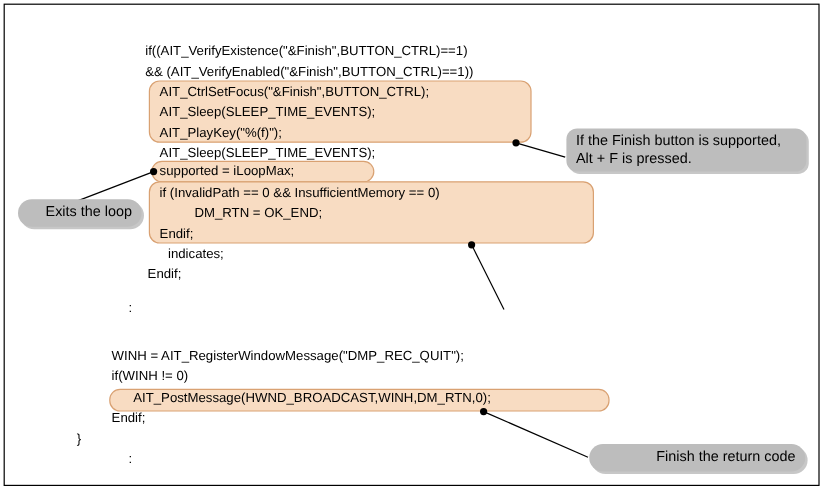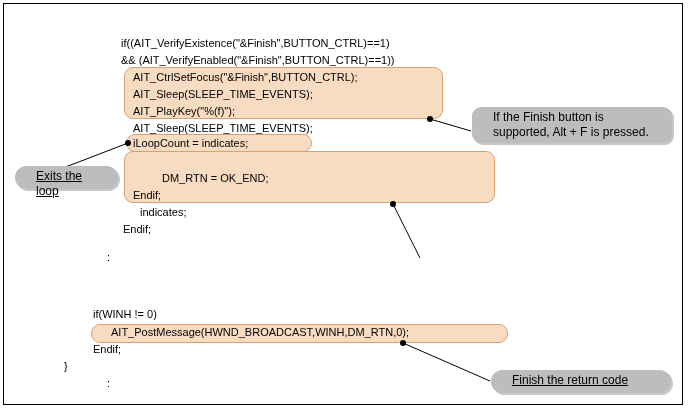--- a/index.html
+++ b/index.html
@@ -14,49 +14,51 @@
   .hl{
     position:absolute;background:#f8dcc2;border:1px solid #d9a172;
     border-radius:9px;box-sizing:border-box;
   }
   .cl{
     position:absolute;font-size:11px;line-height:13px;color:#000;
     white-space:pre;letter-spacing:0;
   }
   .callout{
     position:absolute;background:#bdbdbd;color:#000;border-radius:9px;
-    font-size:12px;line-height:15px;padding:3px 21px;box-sizing:border-box;
+    font-size:12px;line-height:15px;padding:3px 8px;box-sizing:border-box;
     box-shadow:2px 2px 0 rgba(0,0,0,0.22);
   }
-  .callout.pill{border-radius:12px;text-align:left;text-decoration:underline;}
+  .callout.pill{border-radius:12px;text-align:right;}
   svg.connectors{position:absolute;left:0;top:0;width:688px;height:411px;pointer-events:none;}
 </style>
 </head>
 <body>
 
 <div id="stage">
   <div class="frame"></div>
 
   <div class="hl" style="left:124px;top:67px;width:319px;height:52px"></div>
   <div class="hl" style="left:126px;top:134px;width:186px;height:18px"></div>
   <div class="hl" style="left:124px;top:151px;width:371px;height:52px"></div>
   <div class="hl" style="left:91px;top:324px;width:417px;height:19px"></div>
 
   <div class="cl" style="left:121px;top:37px">if((AIT_VerifyExistence("&amp;Finish",BUTTON_CTRL)==1)</div>
   <div class="cl" style="left:121px;top:54px">&amp;&amp; (AIT_VerifyEnabled("&amp;Finish",BUTTON_CTRL)==1))</div>
   <div class="cl" style="left:133px;top:71px">AIT_CtrlSetFocus("&amp;Finish",BUTTON_CTRL);</div>
   <div class="cl" style="left:133px;top:88px">AIT_Sleep(SLEEP_TIME_EVENTS);</div>
   <div class="cl" style="left:133px;top:105px">AIT_PlayKey("%(f)");</div>
   <div class="cl" style="left:133px;top:122px">AIT_Sleep(SLEEP_TIME_EVENTS);</div>
-  <div class="cl" style="left:133px;top:137px">iLoopCount = indicates;</div>
+  <div class="cl" style="left:133px;top:137px">supported = iLoopMax;</div>
+  <div class="cl" style="left:133px;top:155px">if (InvalidPath == 0 &amp;&amp; InsufficientMemory == 0)</div>
   <div class="cl" style="left:162px;top:172px">DM_RTN = OK_END;</div>
   <div class="cl" style="left:133px;top:189px">Endif;</div>
   <div class="cl" style="left:140px;top:206px">indicates;</div>
   <div class="cl" style="left:123px;top:223px">Endif;</div>
   <div class="cl" style="left:107px;top:251px">:</div>
+  <div class="cl" style="left:93px;top:291px">WINH = AIT_RegisterWindowMessage("DMP_REC_QUIT");</div>
   <div class="cl" style="left:93px;top:308px">if(WINH != 0)</div>
   <div class="cl" style="left:111px;top:326px">AIT_PostMessage(HWND_BROADCAST,WINH,DM_RTN,0);</div>
   <div class="cl" style="left:93px;top:343px">Endif;</div>
   <div class="cl" style="left:64px;top:360px">}</div>
   <div class="cl" style="left:107px;top:377px">:</div>
 
   <svg class="connectors" viewBox="0 0 688 411" xmlns="http://www.w3.org/2000/svg">
     <line x1="430" y1="119" x2="471" y2="131" stroke="#000" stroke-width="1"></line>
     <circle cx="430" cy="119" r="3" fill="#000"></circle>
     <line x1="128" y1="143" x2="63" y2="168" stroke="#000" stroke-width="1"></line>

